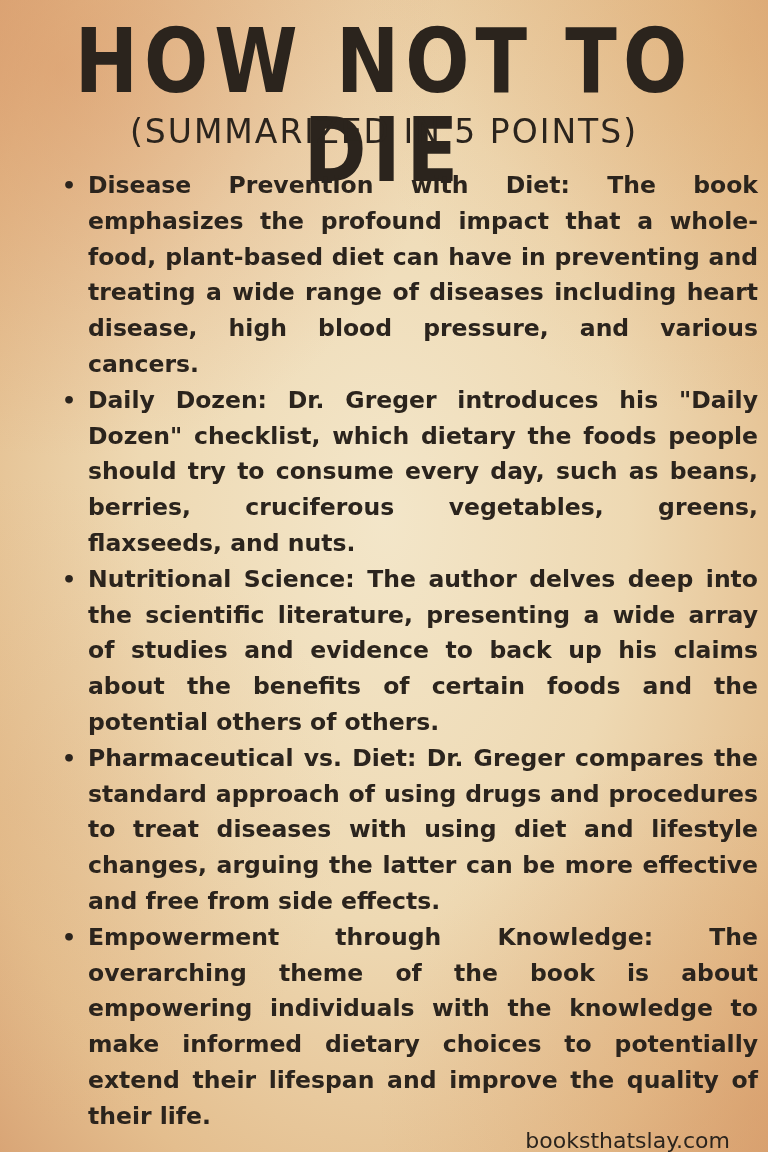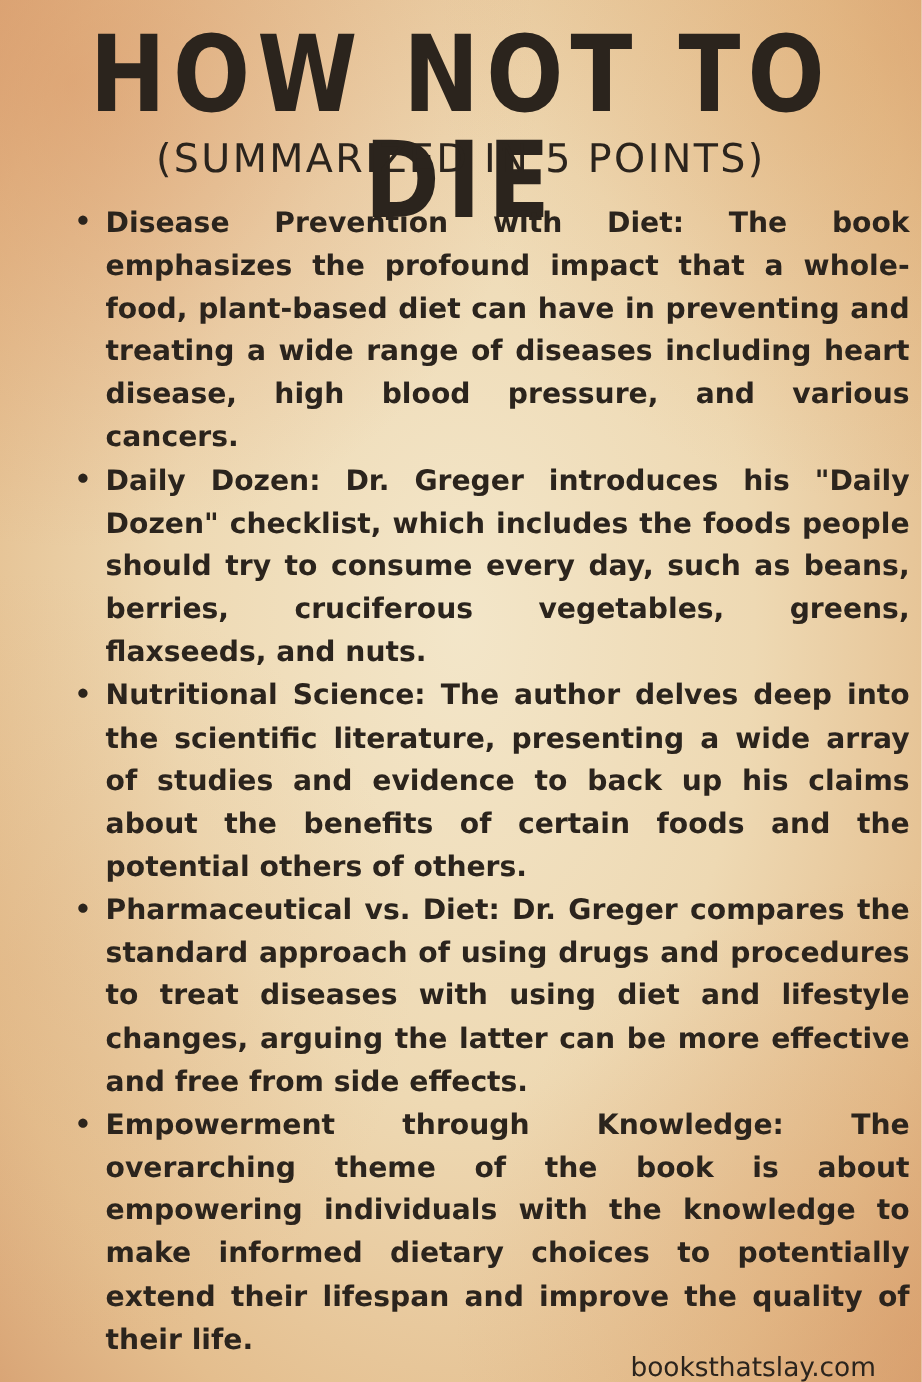--- a/index.html
+++ b/index.html
@@ -46,19 +46,19 @@
 </head>
 <body>
 
 <div class="tex"></div>
 
 <h1 class="title" style="margin:0">HOW NOT TO DIE</h1>
 <div class="subtitle">(SUMMARIZED IN 5 POINTS)</div>
 
 <ul class="points">
   <li><span class="bullet">•</span><span>Disease Prevention with Diet: The book emphasizes the profound impact that a whole-food, plant-based diet can have in preventing and treating a wide range of diseases including heart disease, high blood pressure, and various cancers.</span></li>
-  <li><span class="bullet">•</span><span>Daily Dozen: Dr. Greger introduces his "Daily Dozen" checklist, which includes the foods people should try to consume every day, such as beans, berries, cruciferous vegetables, greens, flaxseeds, and nuts.</span></li>
+  <li><span class="bullet">•</span><span>Daily Dozen: Dr. Greger introduces his "Daily Dozen" checklist, which dietary the foods people should try to consume every day, such as beans, berries, cruciferous vegetables, greens, flaxseeds, and nuts.</span></li>
   <li><span class="bullet">•</span><span>Nutritional Science: The author delves deep into the scientific literature, presenting a wide array of studies and evidence to back up his claims about the benefits of certain foods and the potential others of others.</span></li>
   <li><span class="bullet">•</span><span>Pharmaceutical vs. Diet: Dr. Greger compares the standard approach of using drugs and procedures to treat diseases with using diet and lifestyle changes, arguing the latter can be more effective and free from side effects.</span></li>
   <li><span class="bullet">•</span><span>Empowerment through Knowledge: The overarching theme of the book is about empowering individuals with the knowledge to make informed dietary choices to potentially extend their lifespan and improve the quality of their life.</span></li>
 </ul>
 
 <div class="footer">booksthatslay.com</div>
 
 </body></html>

